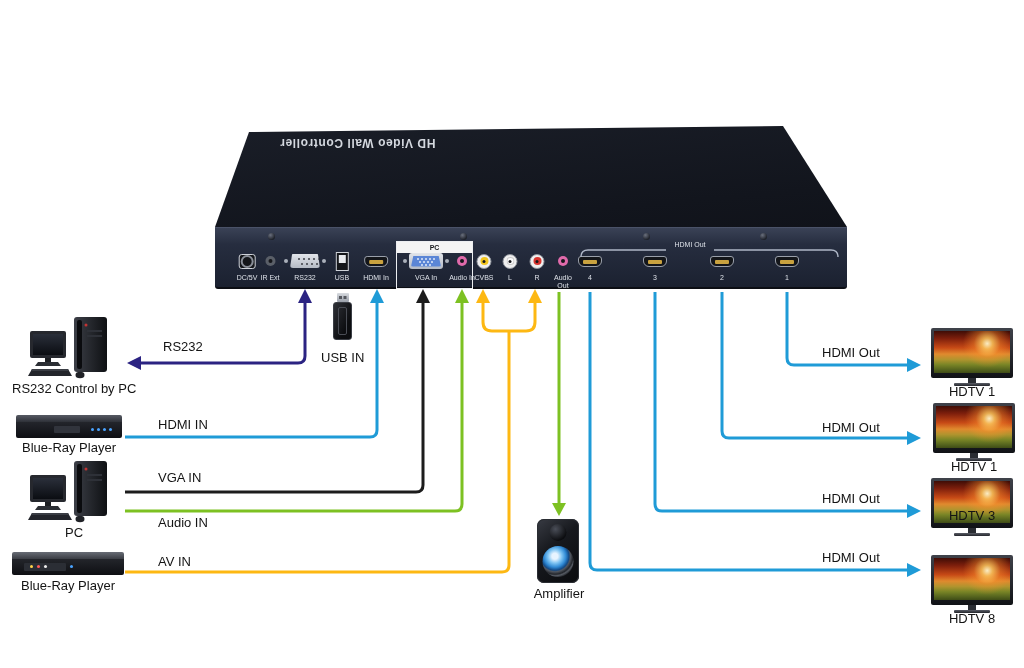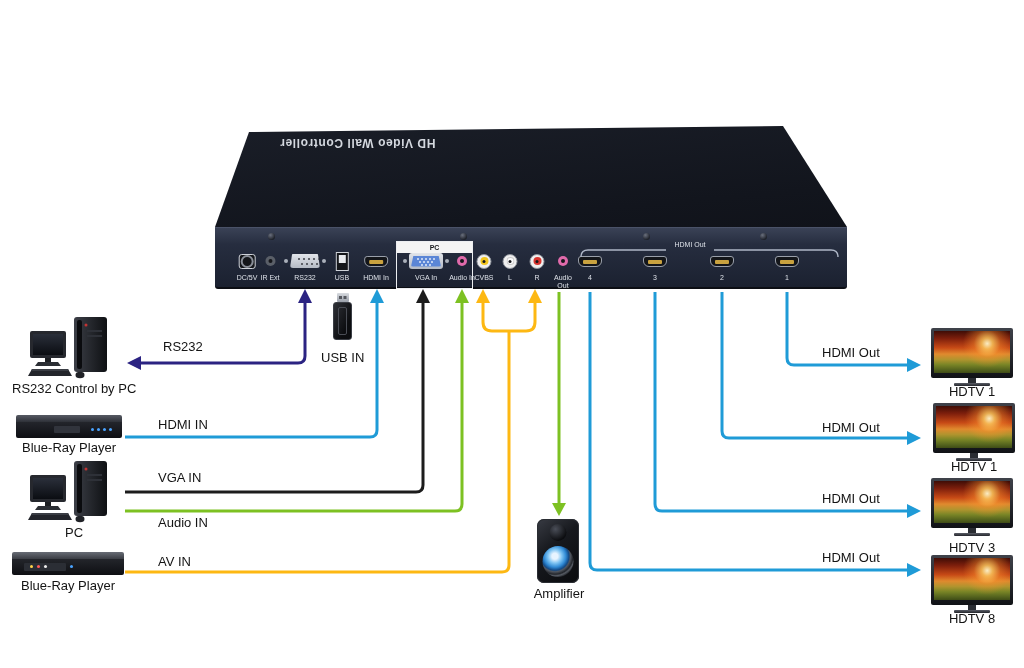--- a/index.html
+++ b/index.html
@@ -370,21 +370,21 @@
   </div>
   <div class="dlabel" style="left:933px;top:459px;width:82px">HDTV 1</div>
 
   <div class="tv" style="left:931px;top:478px">
     <div class="frame">
         <div class="scr"></div>
       </div>
     <div class="stand"></div>
       <div class="base"></div>
   </div>
-  <div class="dlabel" style="left:931px;top:540px;width:82px">HDTV 3</div>
+  <div class="dlabel" style="left:931px;top:508px;width:82px">HDTV 3</div>
 
   <div class="tv" style="left:931px;top:555px">
     <div class="frame">
         <div class="scr"></div>
       </div>
     <div class="stand"></div>
       <div class="base"></div>
   </div>
   <div class="dlabel" style="left:931px;top:611px;width:82px">HDTV 8</div>
 

